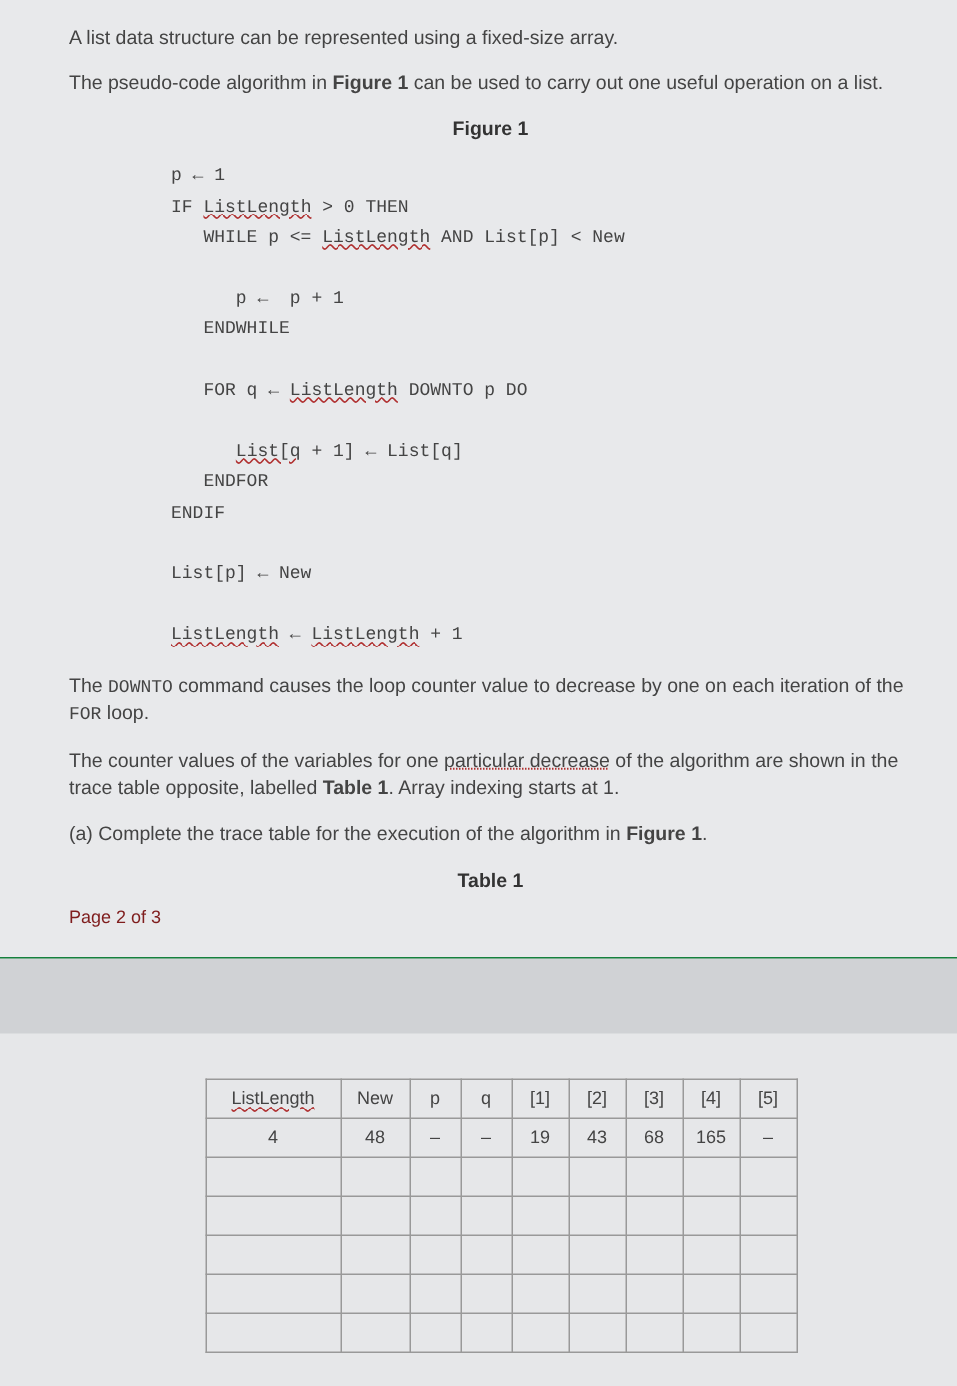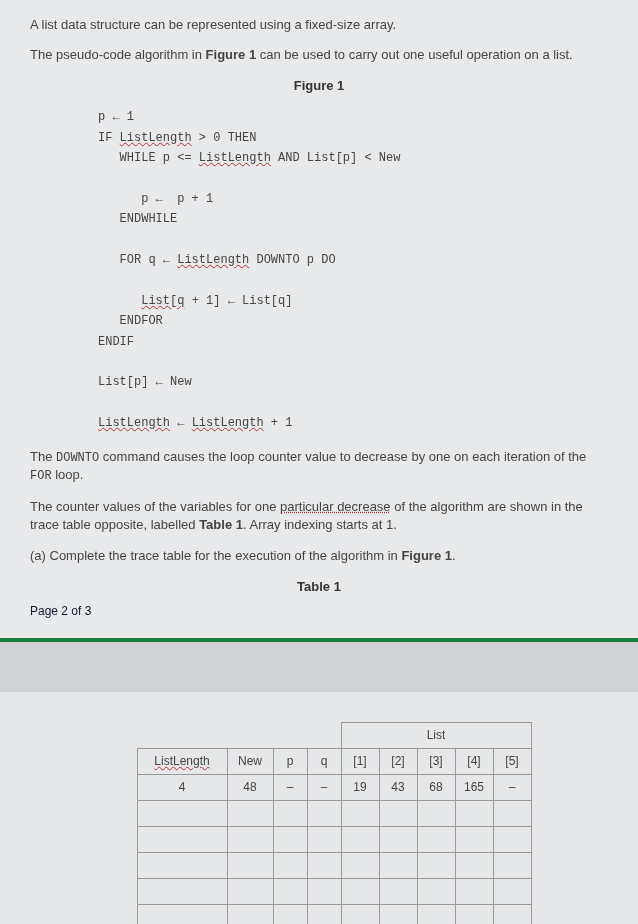--- a/index.html
+++ b/index.html
@@ -4,22 +4,22 @@
   <style>
     * { margin: 0; padding: 0; box-sizing: border-box; }
     body {
       font-family: Arial, sans-serif;
       background: #d0d2d5;
       width: 638px;
       color: #333;
     }
     .page-top {
       background: #e8e9eb;
-      padding: 16px 30px 20px 30px;
-      border-bottom: 4px solid #15803d;
+      padding: 16px 30px 20px 46px;
+      border-bottom: 1px solid #15803d;
     }
     .page-bottom {
       background: #e6e7e9;
       padding: 30px 30px 30px 60px;
       margin-top: 50px;
       min-height: 320px;
     }
     .intro {
       font-size: 13px;
       line-height: 1.4;
@@ -55,21 +55,21 @@
     .bold { font-weight: bold; }
     .table-title {
       text-align: center;
       font-weight: bold;
       font-size: 13px;
       margin-top: 14px;
     }
     .page-num {
       font-size: 12px;
       margin-top: 10px;
-      color: #0f172a;
+      color: #7f1d1d;
     }
     table.trace {
       border-collapse: collapse;
       margin: 0 auto;
       font-size: 12px;
       color: #444;
     }
     table.trace td, table.trace th {
       border: 1px solid #999;
       height: 26px;
@@ -129,27 +129,20 @@
     <span>(a)   Complete the trace table for the execution of the algorithm in </span><span class="bold">Figure 1</span><span>.</span>
   </p>
 
   <div class="table-title">Table 1</div>
   <div class="page-num">Page 2 of 3</div>
 </div>
 
 <div class="page-bottom">
   <table class="trace">
     <tbody>
-        <tr>
-      <td class="c-ll" style="border:none"></td>
-      <td class="c-new" style="border:none"></td>
-      <td class="c-p" style="border:none"></td>
-      <td class="c-q" style="border:none"></td>
-      <td colspan="5" class="list-header">List</td>
-    </tr>
     <tr>
       <td class="c-ll"><span class="wavy">ListLength</span></td>
       <td class="c-new">New</td>
       <td class="c-p">p</td>
       <td class="c-q">q</td>
       <td class="c-i">[1]</td>
       <td class="c-i">[2]</td>
       <td class="c-i">[3]</td>
       <td class="c-i">[4]</td>
       <td class="c-i">[5]</td>

